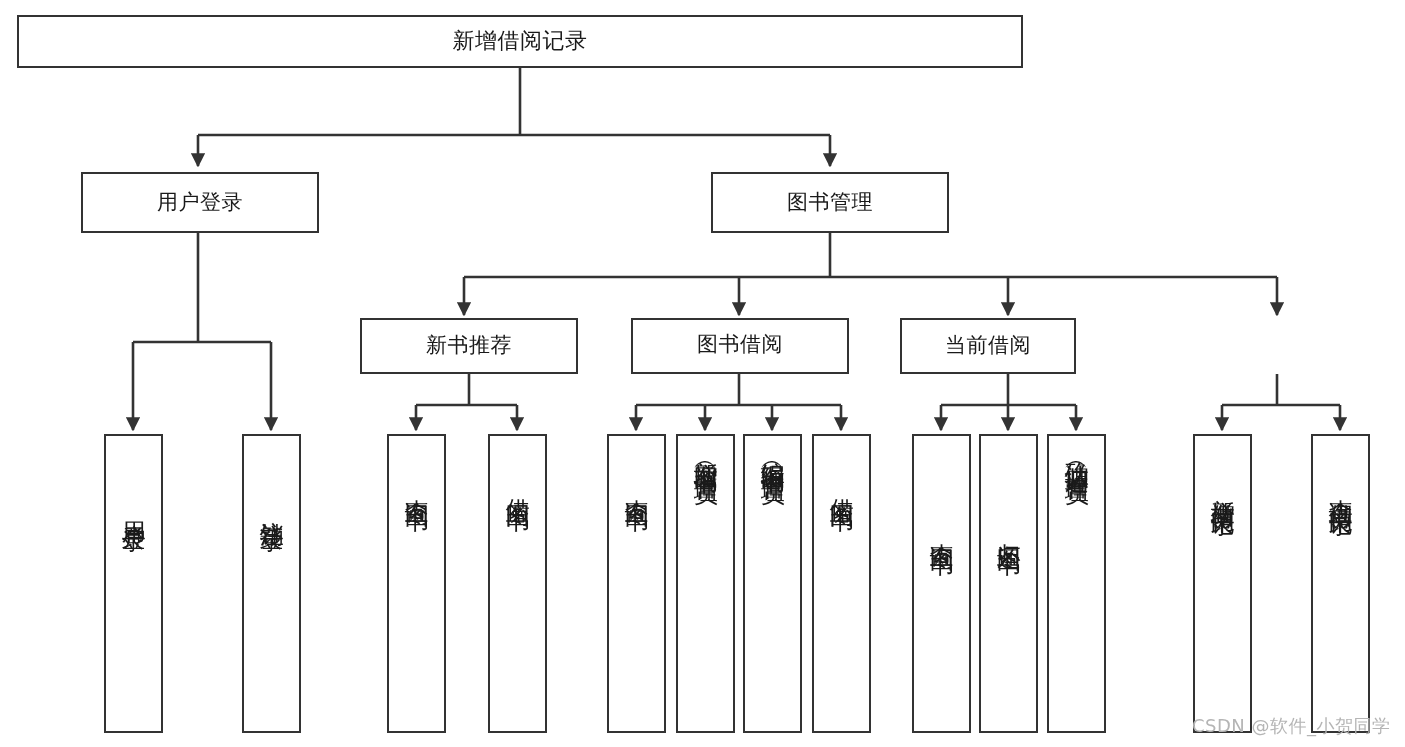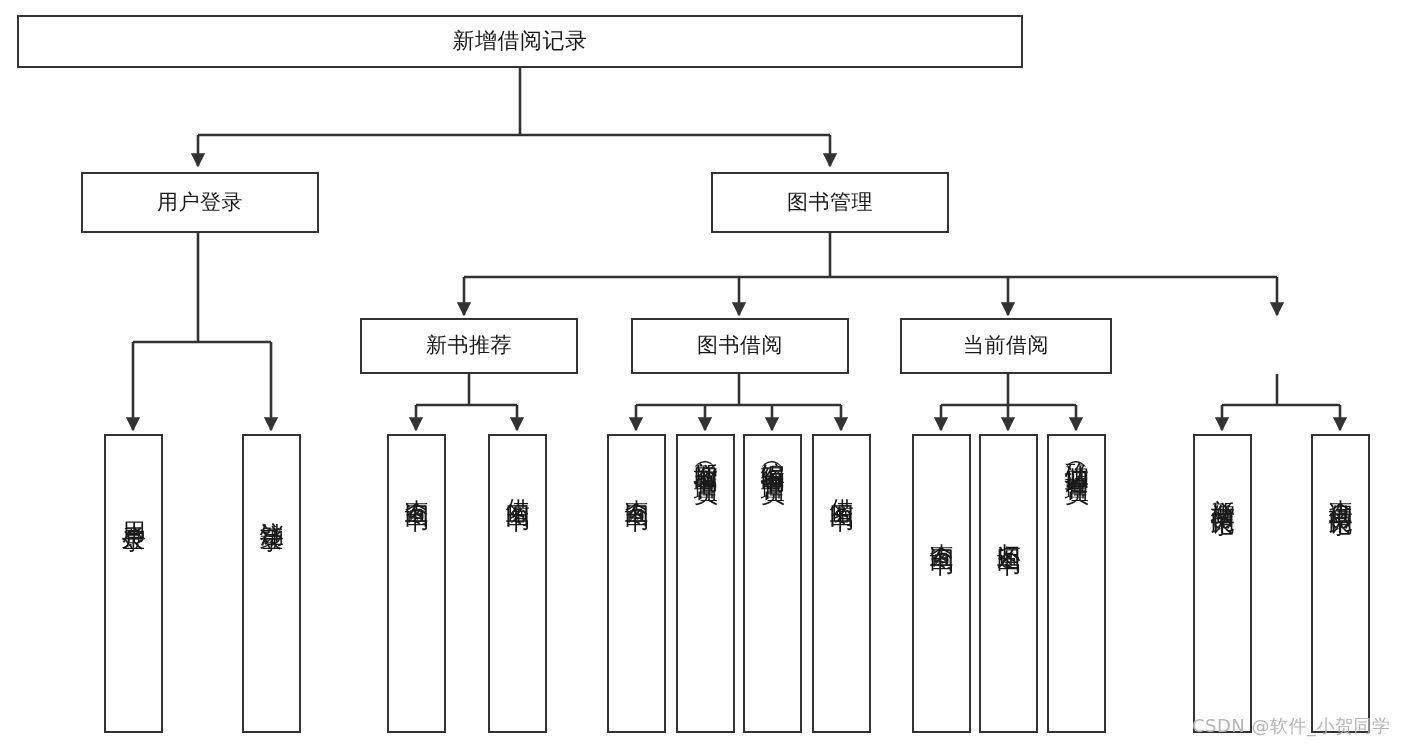--- a/index.html
+++ b/index.html
@@ -146,25 +146,25 @@
   </div>
 
   <div class="node horiz" style="left:711px; top:172px; width:238px; height:61px;">
     <span class="node-label">图书管理</span>
   </div>
 
   <div class="node horiz" style="left:360px; top:318px; width:218px; height:56px;">
     <span class="node-label">新书推荐</span>
   </div>
 
-  <div class="node horiz" style="left:631px; top:318px; width:218px; height:56px;">
+  <div class="node horiz" style="left:631px; top:318px; width:218px; height:56px;font-family:Liberation Mono, monospace;">
     <span class="node-label">图书借阅</span>
   </div>
 
-  <div class="node horiz" style="left:900px; top:318px; width:212px; height:56px;">
+  <div class="node horiz" style="left:900px; top:318px; width:176px; height:56px;">
     <span class="node-label">当前借阅</span>
   </div>
 
 
   <div class="node vert mid" style="left:104px; top:434px; width:59px; height:299px;">
     <span class="node-label">用户登录</span>
   </div>
 
   <div class="node vert mid" style="left:242px; top:434px; width:59px; height:299px;">
     <span class="node-label">注销登录</span>

